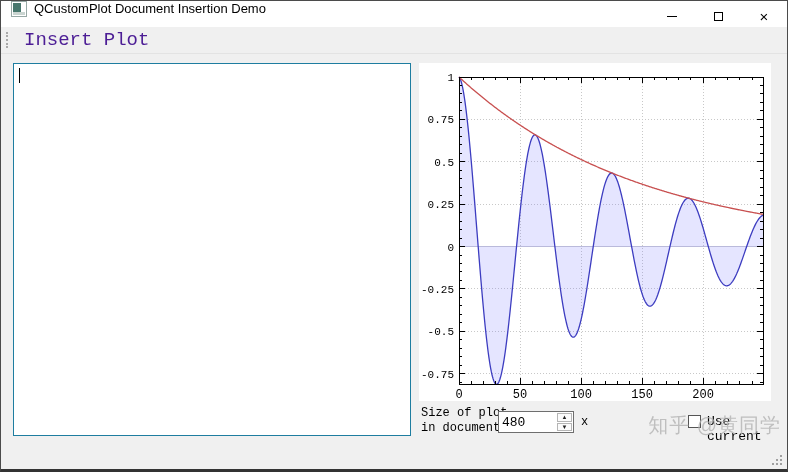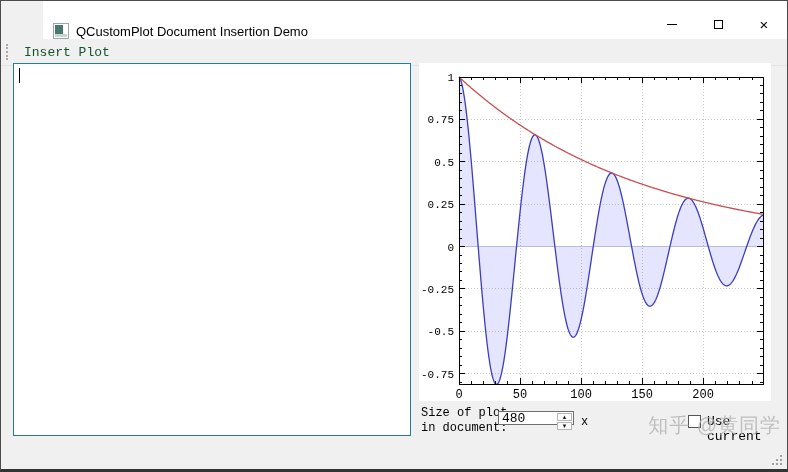--- a/index.html
+++ b/index.html
@@ -3,43 +3,43 @@
 <meta charset="utf-8">
 <style>
   html,body{margin:0;padding:0;background:#ddd;}
   *{box-sizing:border-box;}
   .window{
     position:relative;width:788px;height:472px;background:#f0f0f0;
     border:1px solid #4b4b4b;border-bottom:3px solid #333;
     font-family:"Liberation Sans",sans-serif;overflow:hidden;
   }
   
-  .titlebar{height:38px;background:#fff;display:flex;align-items:flex-end;margin-left:42px;}
+  .titlebar{height:26px;background:#fff;display:flex;align-items:flex-start;}
   .app-icon{width:16px;height:16px;margin-left:10px;position:relative;background:#fff;border:1px solid #97a8a5;flex:none;}
   .app-icon .teal{position:absolute;left:1px;top:1px;width:8px;height:9px;background:#47776d;}
   .app-icon .lite{position:absolute;left:1px;bottom:1px;width:12px;height:3px;background:#c9d4d0;}
   .title-text{margin-left:7px;font-size:13px;color:#000;}
   .win-buttons{margin-left:auto;display:flex;height:30px;}
   .win-btn{width:46px;height:30px;display:flex;align-items:center;justify-content:center;cursor:default;}
   .min-glyph{width:10px;height:1px;background:#000;}
   .max-glyph{width:9px;height:9px;border:1px solid #000;}
   .close-glyph{font-size:15px;line-height:1;color:#000;}
   
   .toolbar{height:27px;background:#f0f0f0;display:flex;align-items:center;border-bottom:1px solid #e3e3e3;}
   .tb-grip{width:0;height:16px;border-left:2px dotted #a9a9a9;margin:0 7px 0 5px;cursor:move;}
-  .tb-btn{padding:3px 9px;font-family:"Liberation Mono","DejaVu Sans Mono",monospace;font-size:13px;color:#14532d;cursor:default;}
+  .tb-btn{padding:3px 9px;font-family:"Liberation Mono","DejaVu Sans Mono",monospace;font-size:19px;color:#4c1d95;cursor:default;}
   
   .editor{position:absolute;left:12px;top:62px;width:398px;height:373px;background:#fff;border:1px solid #1e7da0;padding:4px;}
   .caret{position:absolute;left:5px;top:4px;width:1px;height:15px;background:#000;animation:blink 1.1s step-end infinite;}
   @keyframes blink{50%{opacity:0;}}
   
   .plot-widget{position:absolute;left:418px;top:62px;width:352px;height:338px;background:#fff;}
   
   .size-label{position:absolute;left:420px;top:405px;font-family:"Liberation Mono","DejaVu Sans Mono",monospace;font-size:12px;line-height:15px;color:#000;}
-  .spin{position:absolute;top:410px;height:14px;width:76px;border:1px solid #6e6e6e;background:#fff;display:flex;}
+  .spin{position:absolute;top:410px;height:22px;width:76px;border:1px solid #6e6e6e;background:#fff;display:flex;}
   .spin.w{left:497px;} .spin.h{left:593px;}
   .spin input{flex:1;min-width:0;border:0;outline:0;padding:0 3px;font-family:"Liberation Mono","DejaVu Sans Mono",monospace;font-size:13px;color:#000;background:transparent;}
   .spin .btns{width:17px;display:flex;flex-direction:column;padding:1px;}
   .spin-btn{flex:1;display:flex;align-items:center;justify-content:center;background:#fbfbfb;border:1px solid #b5b5b5;font-size:6px;line-height:1;color:#222;cursor:default;}
   .spin-btn.up{margin-bottom:1px;}
   .x-sep{position:absolute;left:580px;top:414px;font-family:"Liberation Mono","DejaVu Sans Mono",monospace;font-size:12px;color:#000;}
   .checkbox{position:absolute;left:687px;top:414px;width:13px;height:13px;background:#fff;border:1px solid #555;}
   .cb-label{position:absolute;left:706px;top:413px;font-family:"Liberation Mono","DejaVu Sans Mono",monospace;font-size:13px;color:#000;}
   
   .watermark{position:absolute;right:6px;top:411px;font-size:20px;letter-spacing:1px;color:#b3b3b3;opacity:.8;pointer-events:none;font-family:"Liberation Sans",sans-serif;white-space:nowrap;}

